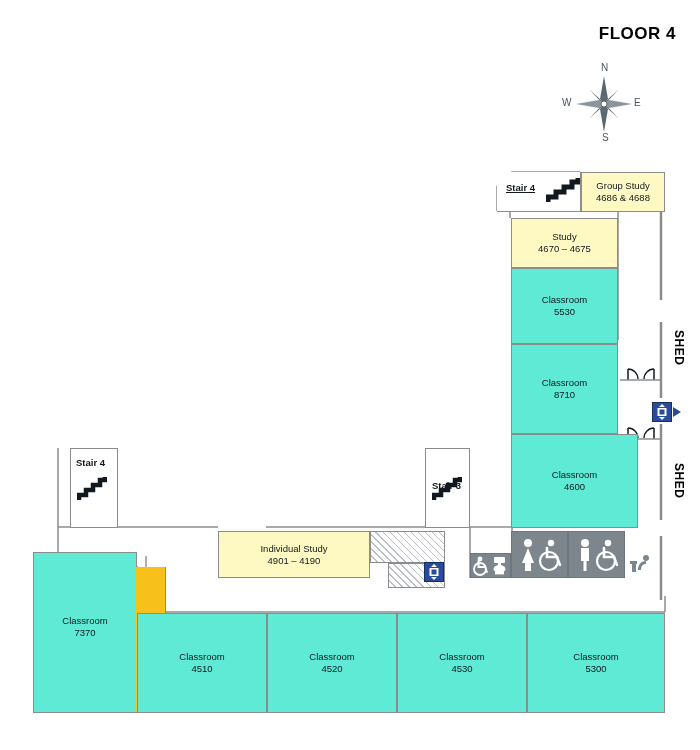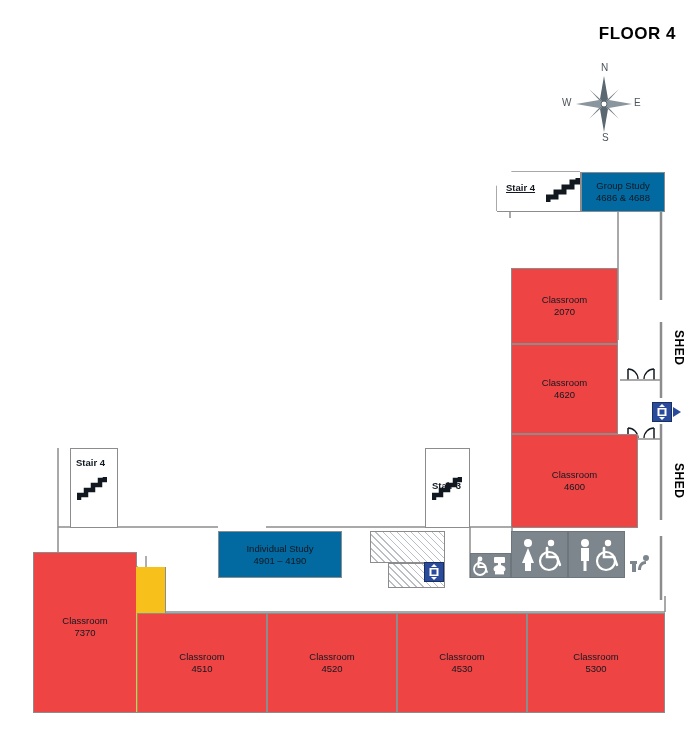--- a/index.html
+++ b/index.html
@@ -57,22 +57,22 @@
     align-items: center;
     justify-content: center;
     text-align: center;
     line-height: 1.25;
     color: #111820;
     font-size: 9.5px;
     font-family: "Liberation Sans", sans-serif;
   }
   .room .rm-name { display:block; }
   .room .rm-num { display:block; }
-  .yellow { background: #ef4444; }
-  .orange { background: #0369a1; }
+  .yellow { background: #5eead4; }
+  .orange { background: #fef9c3; }
   .grey   { background: #7D868C; border-color:#6d767c; }
 
   .stair-room {
     position: absolute;
     box-sizing: border-box;
     background: #ffffff;
     border: 1px solid #8c8c8c;
   }
   .stair-label {
     position: absolute;
@@ -245,29 +245,33 @@
   <div class="stair-label" style="left:506px; top:182px;text-decoration:underline;">Stair 4</div>
   <svg class="icon-box" style="left:546px; top:176px;" width="34" height="30" viewBox="0 0 34 30">
     <path d="M2 26 L2 21 L10 21 L10 16 L18 16 L18 11 L26 11 L26 6 L32 6 L32 2" fill="none" stroke="#111820" stroke-width="5" stroke-linejoin="miter"></path>
   </svg>
 
   <div class="room orange" style="left:581px; top:172px; width:84px; height:40px;">
     <span class="rm-name">Group Study</span>
     <span class="rm-num">4686 &amp; 4688</span>
   </div>
 
+  <div class="room orange" style="left:511px; top:218px; width:107px; height:50px;">
+    <span class="rm-name">Study</span>
+    <span class="rm-num">4670 – 4675</span>
+  </div>
 
   <div class="room yellow" style="left:511px; top:268px; width:107px; height:76px;">
     <span class="rm-name">Classroom</span>
-    <span class="rm-num">2070</span>
+    <span class="rm-num">5530</span>
   </div>
 
   <div class="room yellow" style="left:511px; top:344px; width:107px; height:90px;">
     <span class="rm-name">Classroom</span>
-    <span class="rm-num">4620</span>
+    <span class="rm-num">8710</span>
   </div>
 
   <div class="room yellow" style="left:511px; top:434px; width:127px; height:94px;">
     <span class="rm-name">Classroom</span>
     <span class="rm-num">4600</span>
   </div>
 
   <div class="room grey" style="left:511px; top:531px; width:57px; height:47px;">
     <svg width="52" height="40" viewBox="0 0 52 40">
       <circle cx="14" cy="8" r="4" fill="#ffffff"></circle>
@@ -315,21 +319,21 @@
   <svg class="icon-box" style="left:432px; top:475px;" width="30" height="28" viewBox="0 0 30 28">
     <path d="M2 25 L2 20 L9 20 L9 15 L16 15 L16 10 L23 10 L23 5 L28 5 L28 2" fill="none" stroke="#111820" stroke-width="4.5" stroke-linejoin="miter"></path>
   </svg>
 
   <div class="stair-room" style="left:70px; top:448px; width:48px; height:80px;"></div>
   <div class="stair-label" style="left:76px; top:457px;">Stair 4</div>
   <svg class="icon-box" style="left:77px; top:475px;" width="30" height="28" viewBox="0 0 30 28">
     <path d="M2 25 L2 20 L9 20 L9 15 L16 15 L16 10 L23 10 L23 5 L28 5 L28 2" fill="none" stroke="#111820" stroke-width="4.5" stroke-linejoin="miter"></path>
   </svg>
 
-  <div class="room orange" style="left:218px; top:531px; width:124px; height:47px;">
+  <div class="room orange" style="left:218px; top:531px; width:152px; height:47px;">
     <span class="rm-name">Individual Study</span>
     <span class="rm-num">4901 – 4190</span>
   </div>
 
   <div class="hatch" style="left:370px; top:531px; width:75px; height:32px;"></div>
   <div class="hatch" style="left:388px; top:563px; width:57px; height:25px;"></div>
 
   <div class="elev" style="left:424px; top:562px;">
     <svg width="12" height="16" viewBox="0 0 12 16">
       <polygon points="6,0 9,3 3,3" fill="#ffffff"></polygon>

